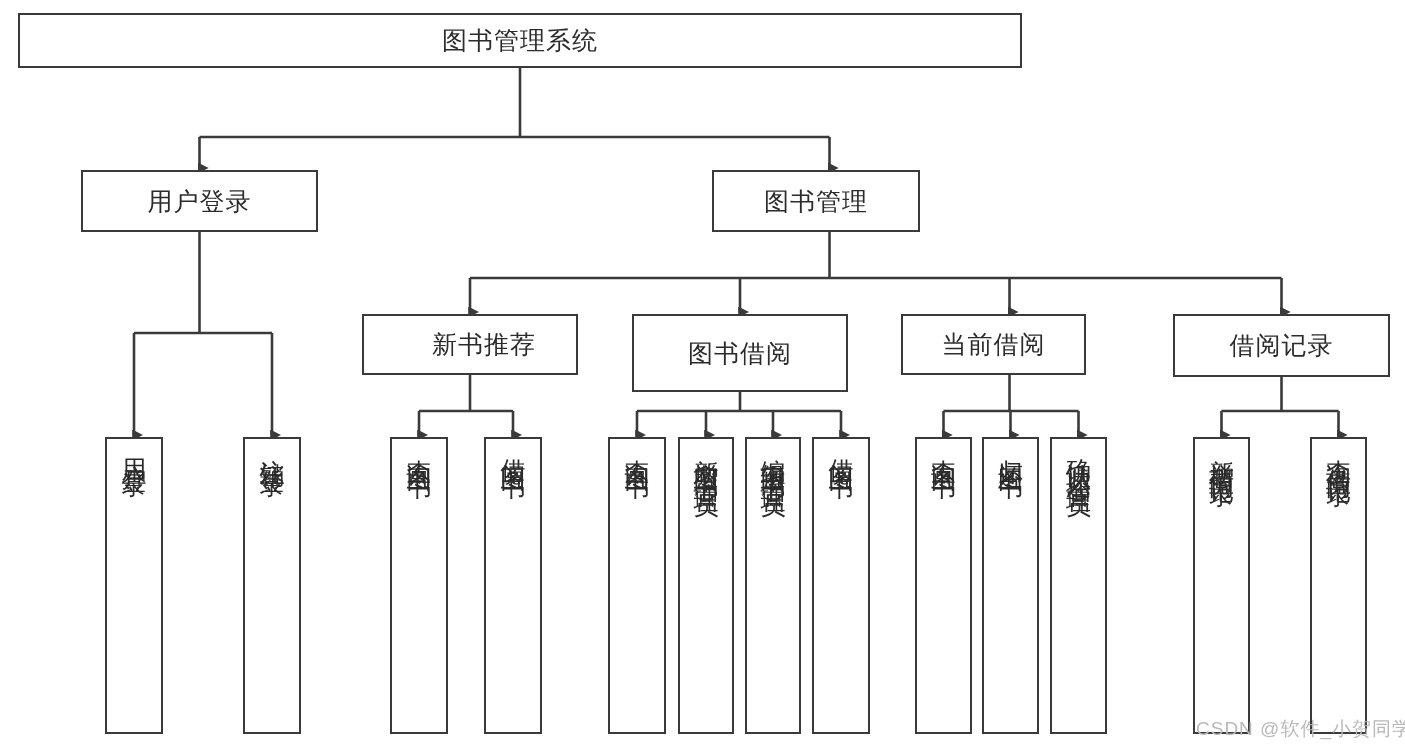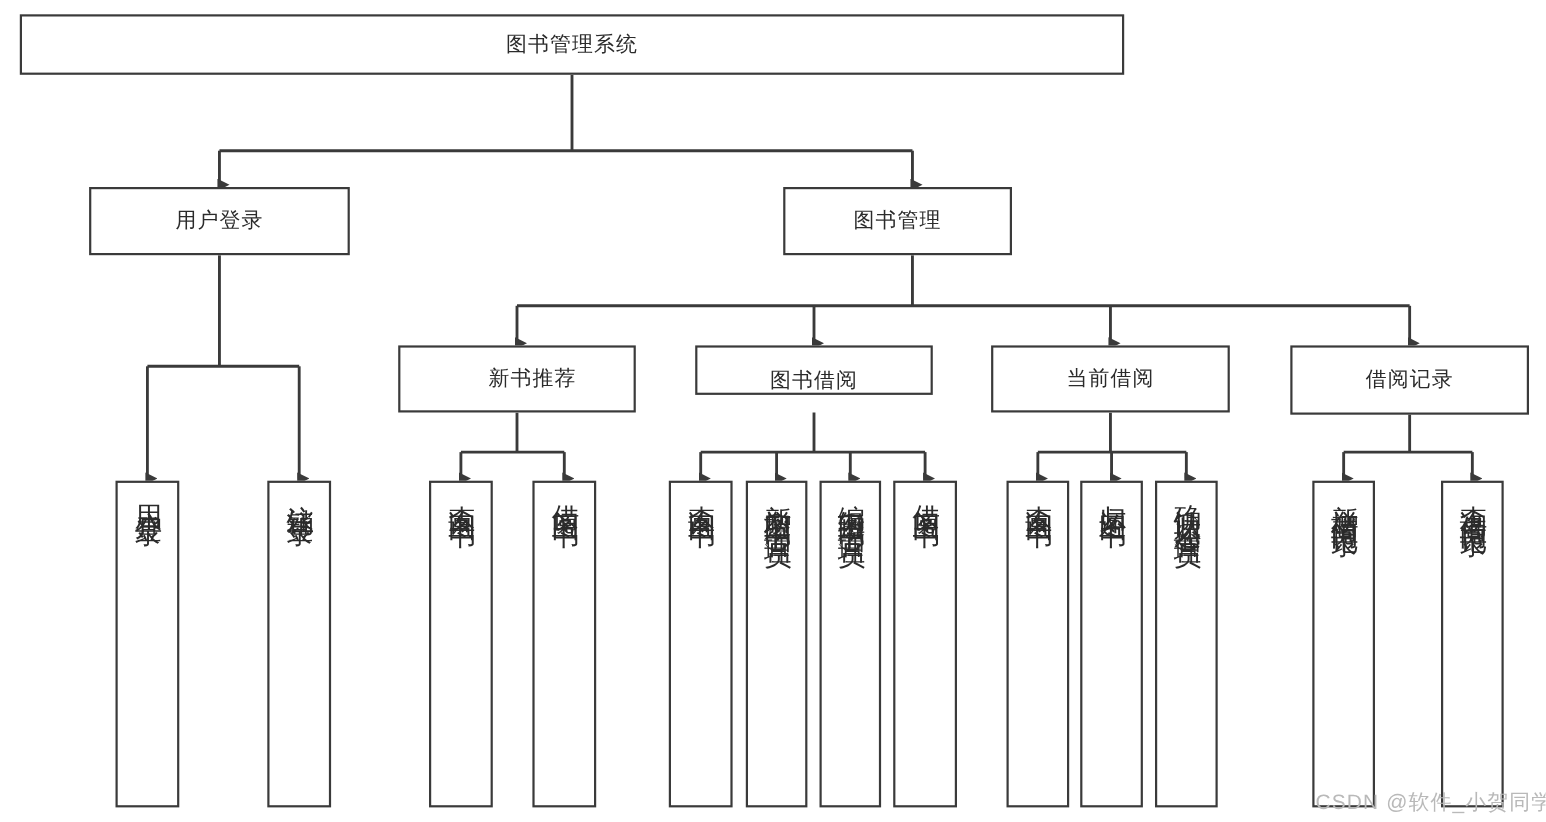--- a/index.html
+++ b/index.html
@@ -14,21 +14,21 @@
     position:absolute;
     box-sizing:border-box;
     background:#ffffff;
     border:2.4px solid #3a3a3a;
     display:flex;
     align-items:center;
     justify-content:center;
     color:#2b2b2b;
   }
   .node .label{
-    font-size:19px;
+    font-size:25px;
     line-height:1.05;
     letter-spacing:1px;
     white-space:nowrap;
   }
   .node.vert{
     align-items:flex-start;
     justify-content:center;
     padding-top:0;
   }
   .node.vert .label{
@@ -102,24 +102,24 @@
       </div>
       <div class="node" style="left: 81px; top: 170px; width: 237px; height: 62px;">
         <span class="label">用户登录</span>
       </div>
       <div class="node" style="left: 712px; top: 170px; width: 208px; height: 62px;">
         <span class="label">图书管理</span>
       </div>
       <div class="node" style="left: 362px; top: 314px; width: 216px; height: 61px; padding-left: 28px;">
         <span class="label">新书推荐</span>
       </div>
-      <div class="node" style="left: 632px; top: 314px; width: 216px; height: 45px; align-items: flex-end;">
+      <div class="node" style="left: 632px; top: 314px; width: 216px; height: 78px;">
         <span class="label">图书借阅</span>
       </div>
-      <div class="node" style="left: 901px; top: 314px; width: 217px; height: 61px;">
+      <div class="node" style="left: 901px; top: 314px; width: 185px; height: 61px;">
         <span class="label">当前借阅</span>
       </div>
       <div class="node" style="left: 1173px; top: 314px; width: 217px; height: 63px;">
         <span class="label">借阅记录</span>
       </div>
       <div class="node vert" style="left: 105px; top: 437px; width: 58px; height: 297px;">
         <span class="label">用户登录</span>
       </div>
       <div class="node vert" style="left: 243px; top: 437px; width: 58px; height: 297px;">
         <span class="label">注销登录</span>

